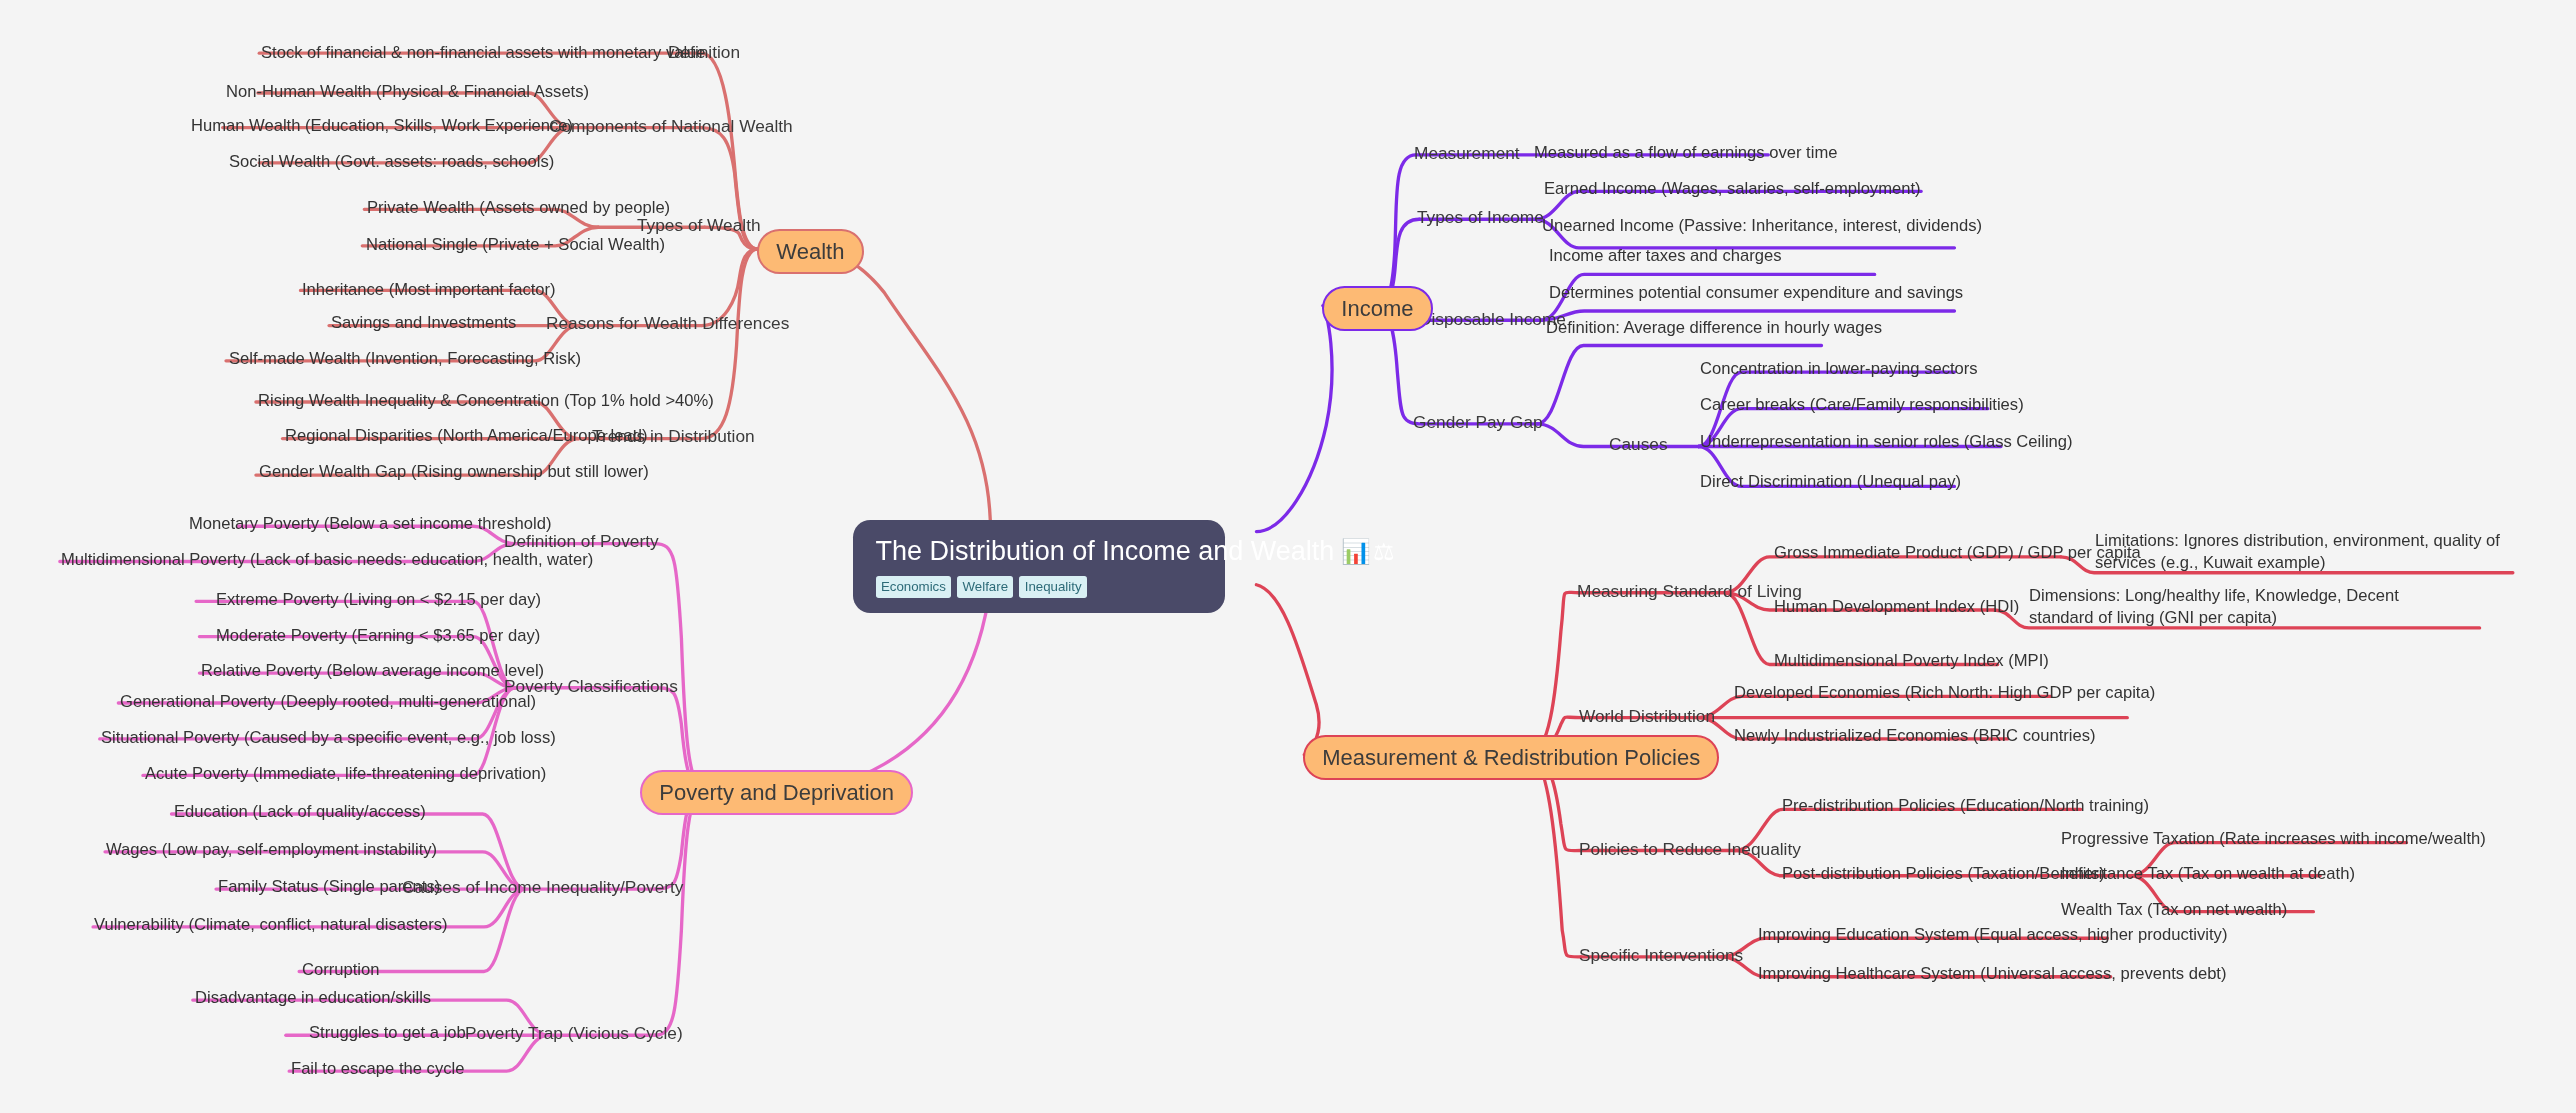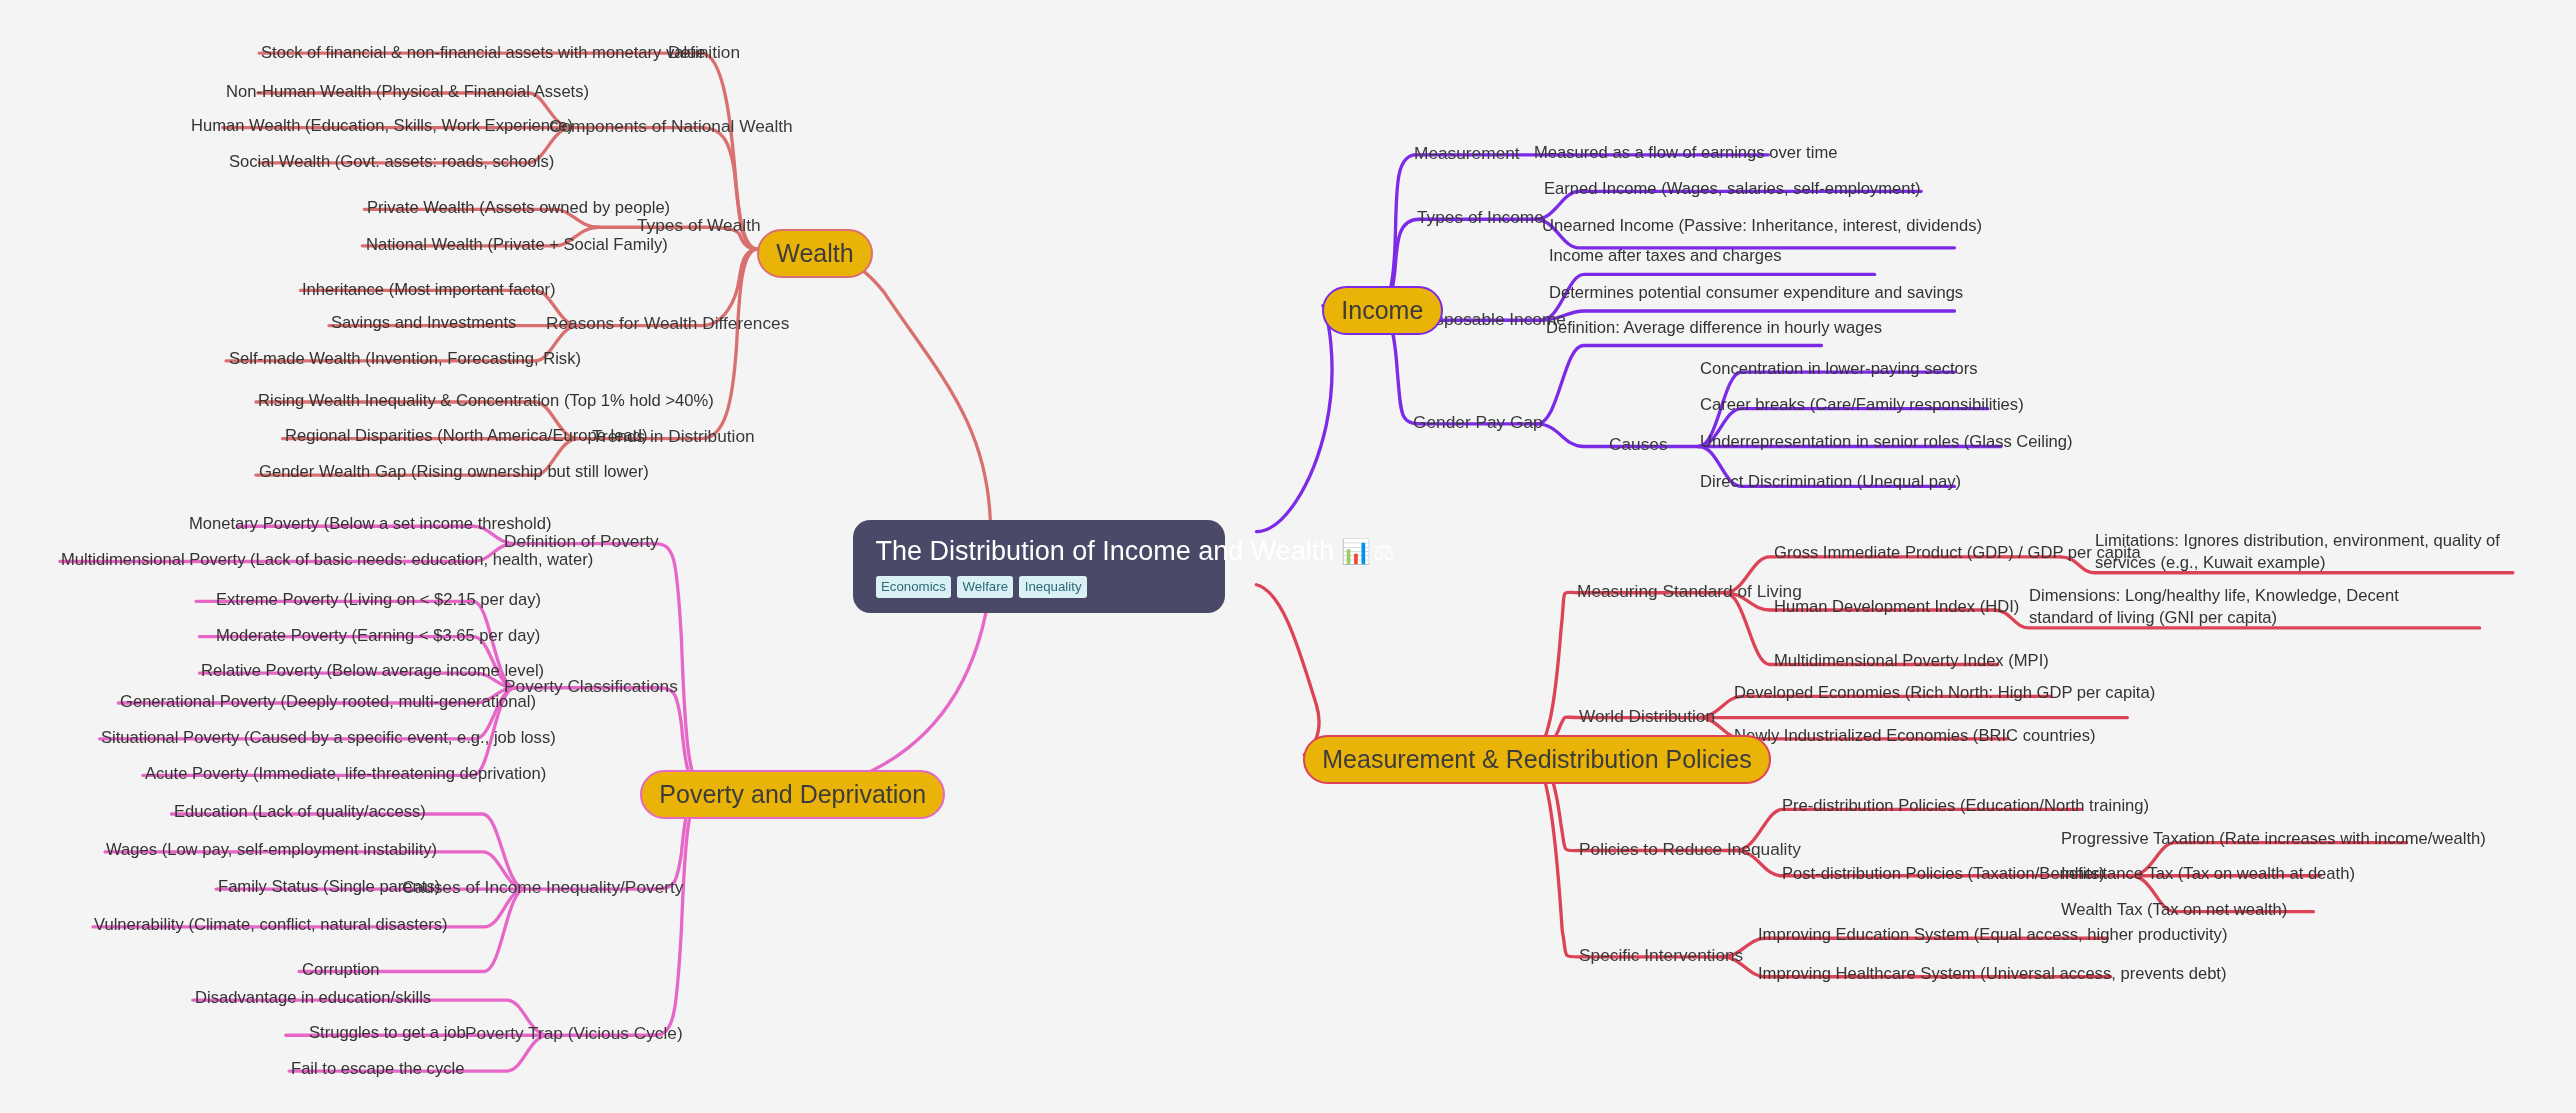--- a/index.html
+++ b/index.html
@@ -48,25 +48,25 @@
     color:#2d6b78;
     font-size:13.3px;
     line-height:1;
     padding:4px 5.3px 4.7px 5.3px;
     border-radius:2.7px;
     white-space:nowrap;
   }
   
   .branch-pill{
     position:absolute;
-    background:#eab308;
+    background:#fdba74;
     border:2.7px solid #888;
     border-radius:664px;
     padding:8px 17.3px;
-    font-size:25px;
+    font-size:22px;
     color:#3c3c3c;
     white-space:nowrap;
     box-sizing:border-box;
     z-index:4;
     line-height:1.15;
   }
   
   .node{
     position:absolute;
     font-size:16.6px;
@@ -241,21 +241,21 @@
   <div class="node lvl2" style="left:668px; top:41px;">Definition</div>
   <div class="node" style="left:261px; top:42px;">Stock of financial &amp; non-financial assets with monetary value</div>
 
   <div class="node lvl2" style="left:549px; top:115px;">Components of National Wealth</div>
   <div class="node" style="left:226px; top:81px;">Non-Human Wealth (Physical &amp; Financial Assets)</div>
   <div class="node" style="left:191px; top:115px;">Human Wealth (Education, Skills, Work Experience)</div>
   <div class="node" style="left:229px; top:151px;">Social Wealth (Govt. assets: roads, schools)</div>
 
   <div class="node lvl2" style="left:637px; top:214px;">Types of Wealth</div>
   <div class="node" style="left:367px; top:197px;">Private Wealth (Assets owned by people)</div>
-  <div class="node" style="left:366px; top:234px;">National Wealth (Private + Social Family)</div>
+  <div class="node" style="left:366px; top:234px;">National Single (Private + Social Wealth)</div>
 
   <div class="node lvl2" style="left:546px; top:312px;">Reasons for Wealth Differences</div>
   <div class="node" style="left:302px; top:279px;">Inheritance (Most important factor)</div>
   <div class="node" style="left:331px; top:312px;">Savings and Investments</div>
   <div class="node" style="left:229px; top:348px;">Self-made Wealth (Invention, Forecasting, Risk)</div>
 
   <div class="node lvl2" style="left:592px; top:425px;">Trends in Distribution</div>
   <div class="node" style="left:258px; top:390px;">Rising Wealth Inequality &amp; Concentration (Top 1% hold &gt;40%)</div>
   <div class="node" style="left:285px; top:425px;">Regional Disparities (North America/Europe lead)</div>
   <div class="node" style="left:259px; top:461px;">Gender Wealth Gap (Rising ownership but still lower)</div>

